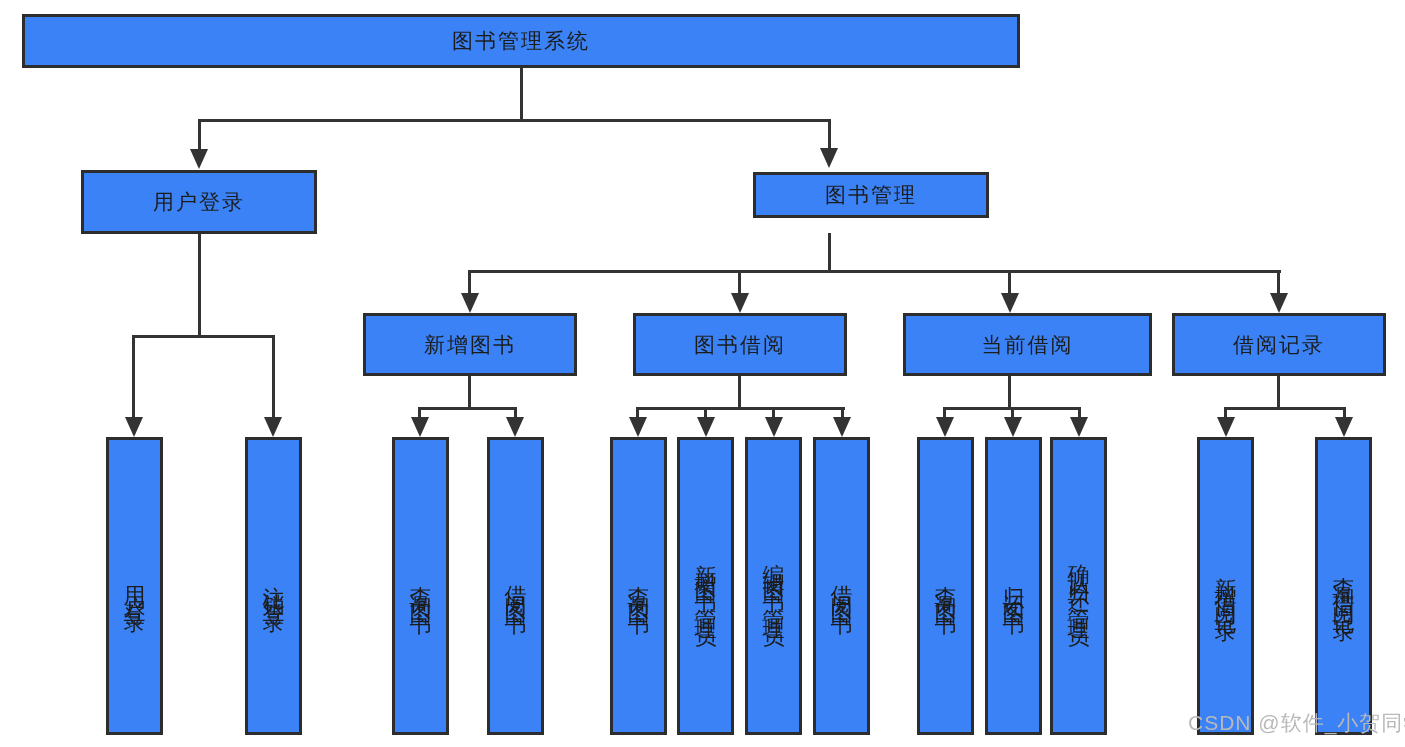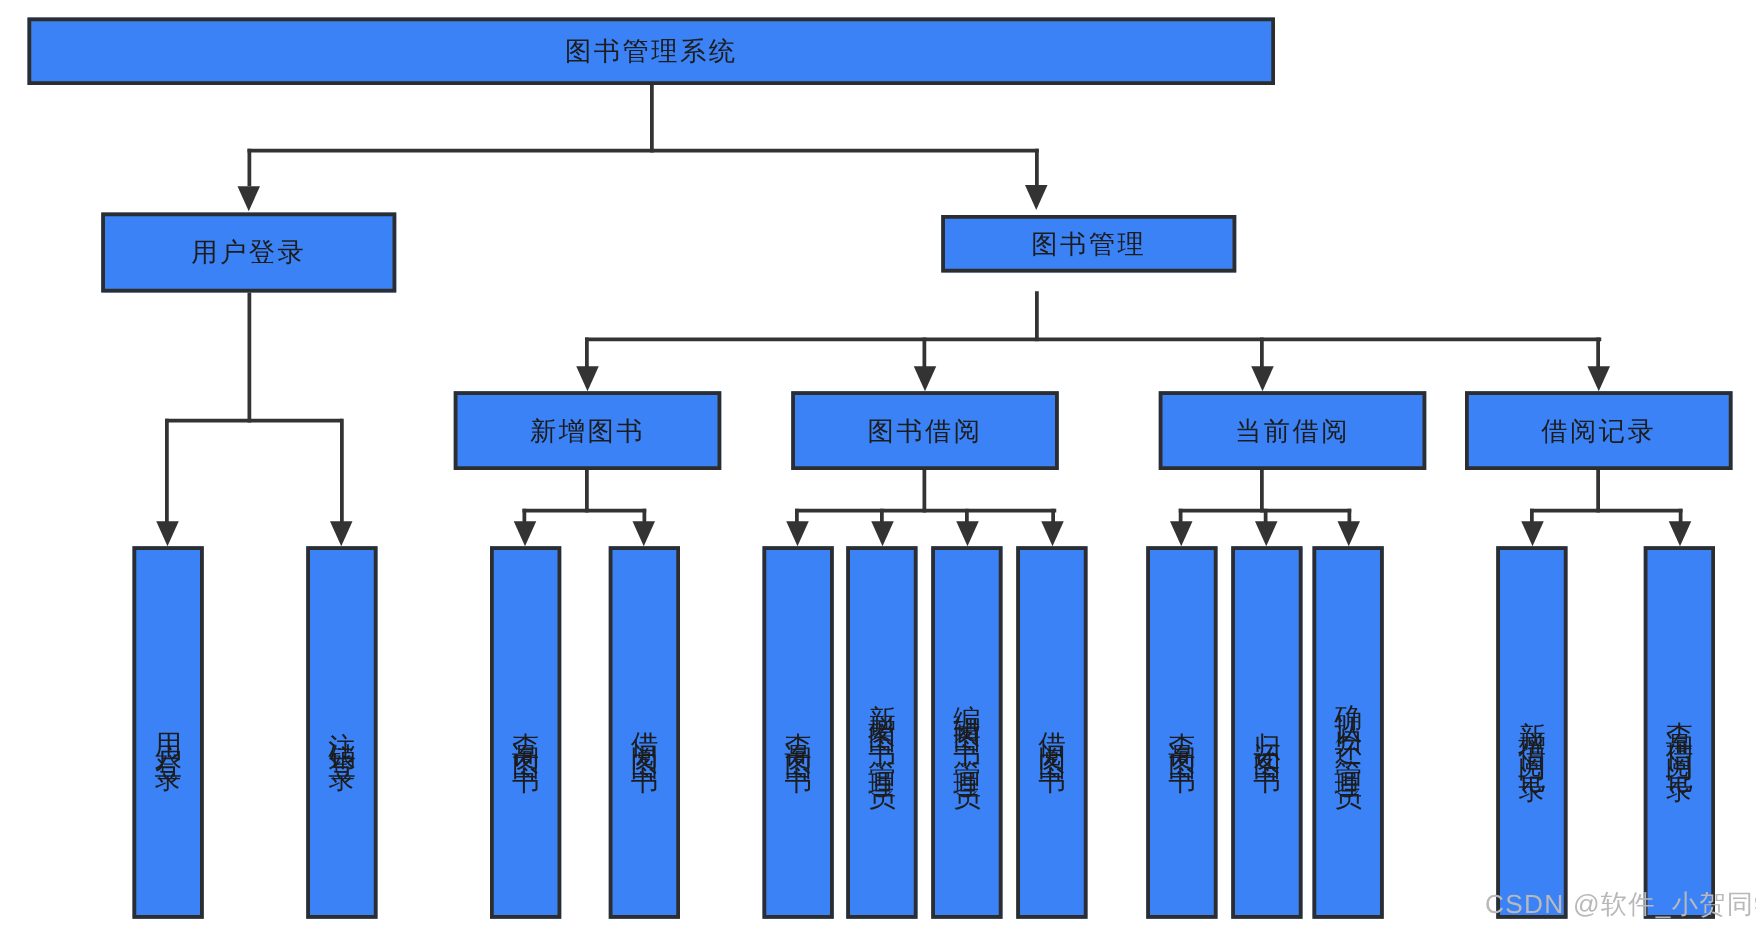--- a/index.html
+++ b/index.html
@@ -77,21 +77,21 @@
   </div>
 
   <div class="box" style="left:363px; top:313px; width:214px; height:63px;">
     <span class="hlabel">新增图书</span>
   </div>
 
   <div class="box" style="left:633px; top:313px; width:214px; height:63px;">
     <span class="hlabel">图书借阅</span>
   </div>
 
-  <div class="box" style="left:927px; top:313px; width:214px; height:63px;">
+  <div class="box" style="left:903px; top:313px; width:249px; height:63px;">
     <span class="hlabel">当前借阅</span>
   </div>
 
   <div class="box" style="left:1172px; top:313px; width:214px; height:63px;">
     <span class="hlabel">借阅记录</span>
   </div>
 
   <div class="box leaf" style="left:106px; top:437px; width:57px; height:298px;">
     <span class="vlabel">用户登录</span>
   </div>

